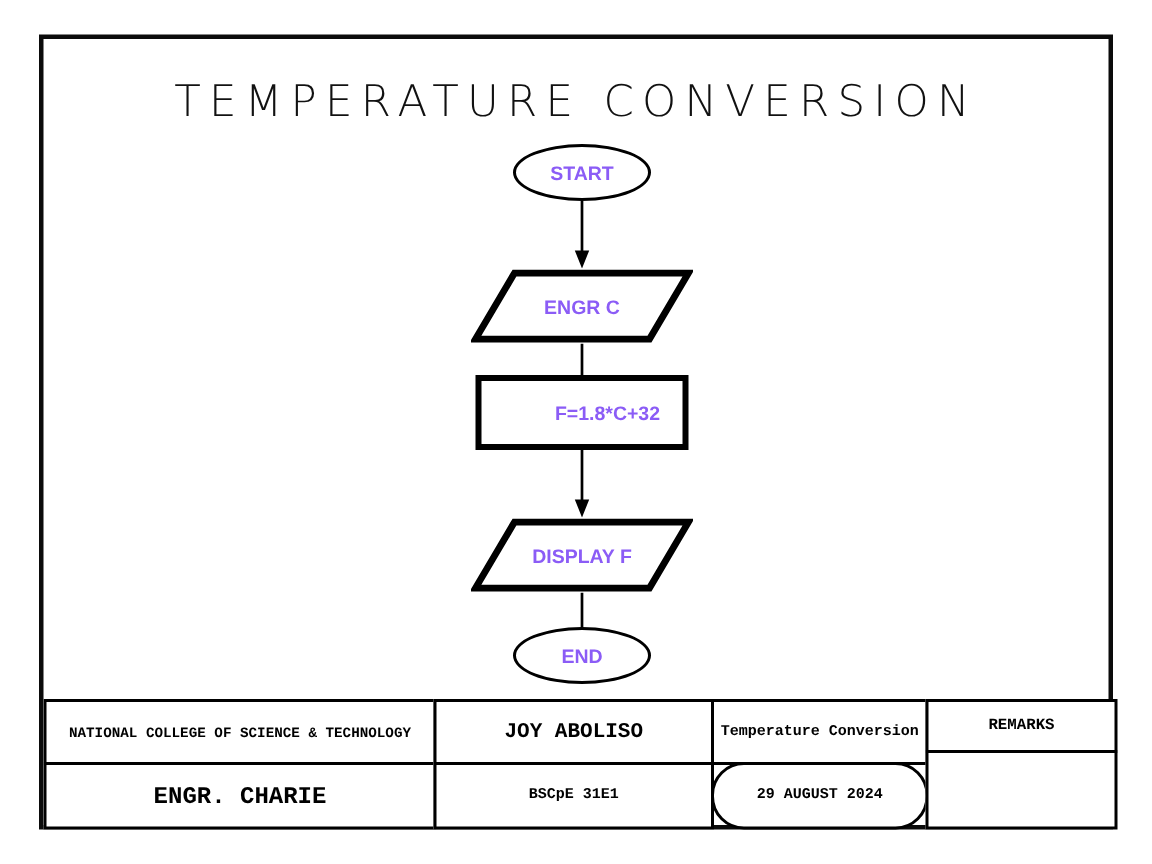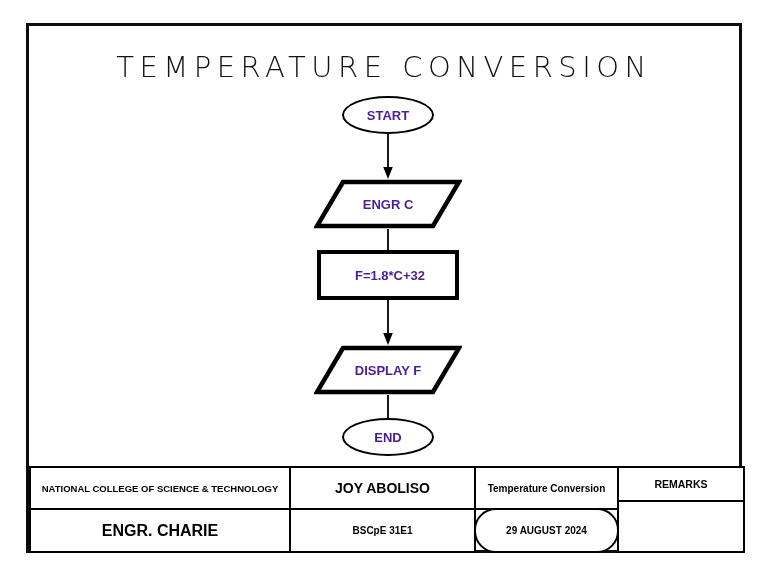--- a/index.html
+++ b/index.html
@@ -58,21 +58,21 @@
   }
 
   .node-label {
     position: absolute;
     display: flex;
     align-items: center;
     justify-content: center;
     font-family: "Liberation Sans", sans-serif;
     font-weight: bold;
     font-size: 13px;
-    color: #4c1d95;
+    color: #8b5cf6;
     white-space: nowrap;
     pointer-events: none;
   }
 
   .terminator {
     position: absolute;
     border: 2.5px solid #000000;
     border-radius: 50%;
     background: #ffffff;
     box-sizing: border-box;
@@ -108,21 +108,21 @@
   }
   .tb-cell {
     position: absolute;
     box-sizing: border-box;
     border: 2.5px solid #000000;
     background: #ffffff;
     display: flex;
     align-items: center;
     justify-content: center;
     text-align: center;
-    font-family: Liberation Sans, sans-serif;
+    font-family: Liberation Mono, monospace;
     font-weight: bold;
     color: #000000;
     padding: 13px 4px;
     overflow: hidden;
   }
   .tb-school   { font-size: 9.5px; }
   .tb-name     { font-size: 14px; }
   .tb-topic    { font-size: 10px; }
   .tb-remarks  { font-size: 10.5px; }
   .tb-instr    { font-size: 16px; }
@@ -157,21 +157,21 @@
       <div class="node-label" style="left:285px; top:153px; width:148px; height:50px;">ENGR C</div>
 
       <div class="connector" style="left:352px; top:203px; width:14px; height:45px;">
         <svg width="14" height="45" viewBox="0 0 14 45">
           <line x1="7" y1="0" x2="7" y2="36" stroke="#000000" stroke-width="1.8"></line>
           <polygon points="7,45 2.2,33 11.8,33" fill="#000000"></polygon>
         </svg>
       </div>
 
       <div class="process" style="left:288px; top:224px; width:142px; height:50px;"></div>
-      <div class="node-label" style="left:288px; top:224px; width:146px; height:50px;">F=1.8*C+32</div>
+      <div class="node-label" style="left:288px; top:224px; width:146px; height:50px;padding-left:15px;">F=1.8*C+32</div>
 
       <div class="connector" style="left:352px; top:274px; width:14px; height:45px;">
         <svg width="14" height="45" viewBox="0 0 14 45">
           <line x1="7" y1="0" x2="7" y2="36" stroke="#000000" stroke-width="1.8"></line>
           <polygon points="7,45 2.2,33 11.8,33" fill="#000000"></polygon>
         </svg>
       </div>
 
       <div class="io-shape" style="left:285px; top:319px; width:148px; height:50px;">
         <svg width="148" height="50" viewBox="0 0 148 50">

